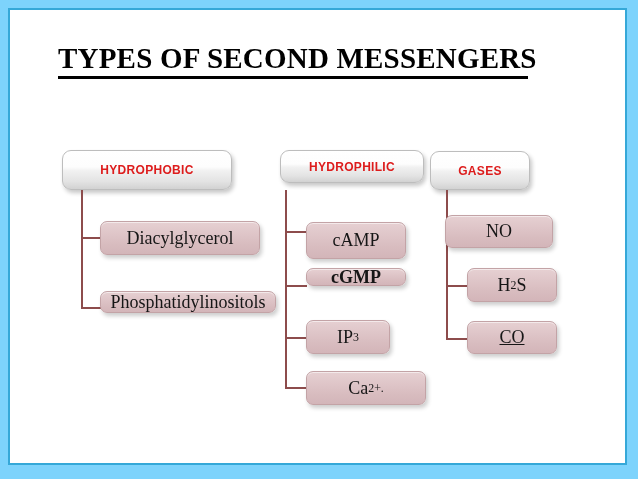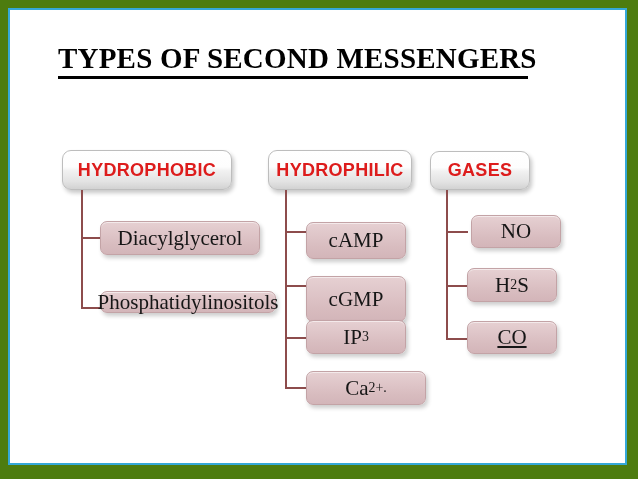--- a/index.html
+++ b/index.html
@@ -4,21 +4,21 @@
 <style>
   html, body {
     margin: 0;
     padding: 0;
     background: #ffffff;
   }
   #slide {
     position: relative;
     width: 638px;
     height: 479px;
-    background: #4d7c0f;
+    background: #7dd3fc;
     overflow: hidden;
     font-family: "Liberation Serif", serif;
   }
   
   #frame {
     position: absolute;
     left: 8px;
     top: 8px;
     width: 619px;
     height: 457px;
@@ -59,21 +59,21 @@
         #fdfdfd 42%,
         #f1f1f1 52%,
         #e3e3e3 80%,
         #d2d2d2 100%);
     box-shadow: 2px 3px 4px rgba(0,0,0,0.22),
                 inset 0 1px 0 rgba(255,255,255,0.95);
     display: flex;
     align-items: center;
     justify-content: center;
     font-family: "Liberation Sans", sans-serif;
-    font-size: 18px;
+    font-size: 12px;
     font-weight: bold;
     color: #dd1c1c;
     letter-spacing: 0.3px;
     white-space: nowrap;
   }
 
   
   .node {
     position: absolute;
     box-sizing: border-box;
@@ -83,21 +83,21 @@
         #e6d0d2 0%,
         #ddc3c6 45%,
         #d8bcbf 70%,
         #d3b5b9 100%);
     box-shadow: 2px 3px 4px rgba(0,0,0,0.20),
                 inset 0 1px 0 rgba(255,255,255,0.55);
     display: flex;
     align-items: center;
     justify-content: center;
     font-family: "Liberation Serif", serif;
-    font-size: 21px;
+    font-size: 18px;
     color: #161616;
     white-space: nowrap;
   }
   .node sub { font-size: 0.66em; vertical-align: -0.28em; }
   .node sup { font-size: 0.66em; vertical-align: 0.42em; }
 
   
   .vline {
     position: absolute;
     width: 2px;
@@ -122,50 +122,50 @@
   <div class="hdr" style="left:62px; top:150px; width:170px; height:40px;">HYDROPHOBIC</div>
 
   <div class="vline" style="left:81px; top:190px; height:119px;"></div>
   <div class="hline" style="left:81px; top:237px; width:20px;"></div>
   <div class="hline" style="left:81px; top:307px; width:20px;"></div>
 
   <div class="node" style="left:100px; top:221px; width:160px; height:34px;">Diacylglycerol</div>
 
   <div class="node" style="left:100px; top:291px; width:176px; height:22px;">Phosphatidylinositols</div>
 
-  <div class="hdr" style="left:268px; top:150px; width:144px; height:40px;">HYDROPHILIC</div>
+  <div class="hdr" style="left:280px; top:150px; width:144px; height:33px;">HYDROPHILIC</div>
 
   <div class="vline" style="left:285px; top:190px; height:199px;"></div>
   <div class="hline" style="left:285px; top:231px; width:22px;"></div>
   <div class="hline" style="left:285px; top:285px; width:22px;"></div>
   <div class="hline" style="left:285px; top:337px; width:22px;"></div>
   <div class="hline" style="left:285px; top:387px; width:22px;"></div>
 
   <div class="node" style="left:306px; top:222px; width:100px; height:37px;">cAMP</div>
 
-  <div class="node" style="left:306px; top:276px; width:100px; height:46px;">cGMP</div>
+  <div class="node" style="left:306px; top:268px; width:100px; height:18px;font-weight:bold;">cGMP</div>
 
-  <div class="node" style="left:306px; top:320px; width:100px; height:34px;">
+  <div class="node" style="left:306px; top:320px; width:84px; height:34px;">
     <span>IP</span>
       <sub>3</sub>
   </div>
 
   <div class="node" style="left:306px; top:371px; width:120px; height:34px;">
     <span>Ca</span>
       <sup>2+.</sup>
   </div>
 
   <div class="hdr" style="left:430px; top:151px; width:100px; height:39px;">GASES</div>
 
   <div class="vline" style="left:446px; top:190px; height:150px;"></div>
   <div class="hline" style="left:446px; top:231px; width:22px;"></div>
   <div class="hline" style="left:446px; top:285px; width:22px;"></div>
   <div class="hline" style="left:446px; top:338px; width:22px;"></div>
 
-  <div class="node" style="left:471px; top:215px; width:90px; height:33px;text-align:center;">NO</div>
+  <div class="node" style="left:445px; top:215px; width:108px; height:33px;text-align:center;">NO</div>
 
   <div class="node" style="left:467px; top:268px; width:90px; height:34px;">
     <span>H</span>
       <sub>2</sub>
       <span>S</span>
   </div>
 
   <div class="node" style="left:467px; top:321px; width:90px; height:33px;text-decoration:underline;">CO</div>
 
 </div>

